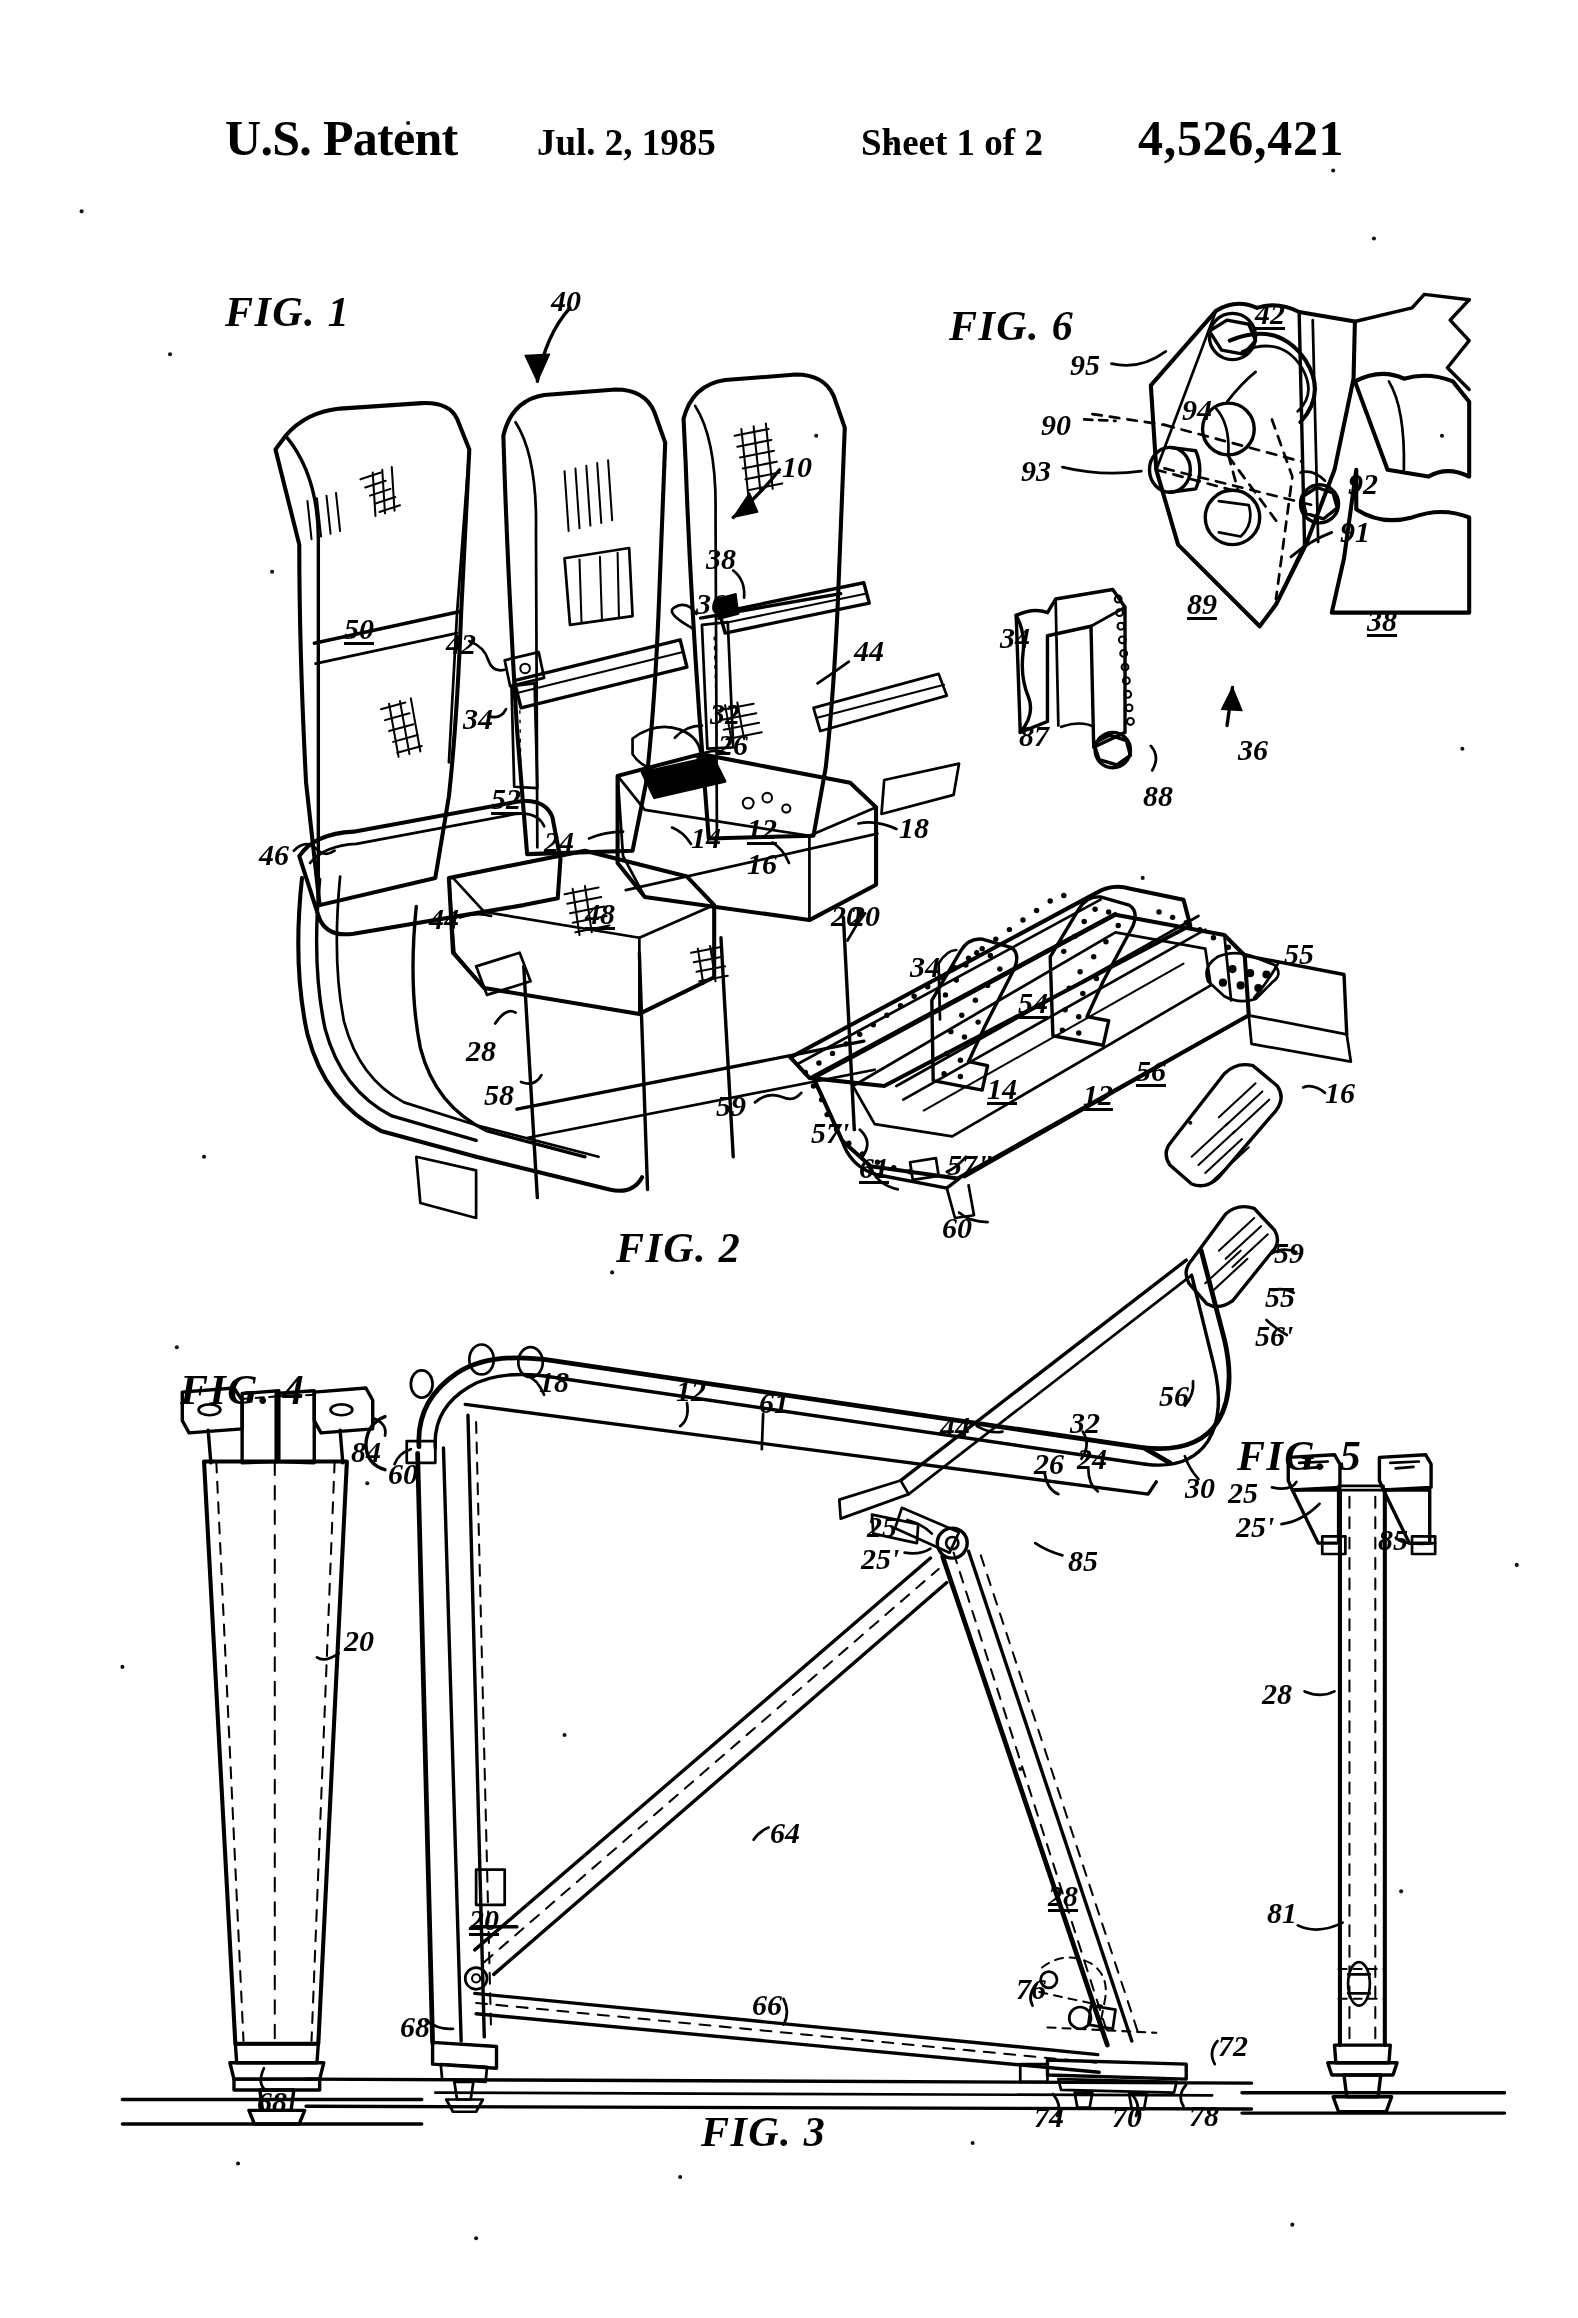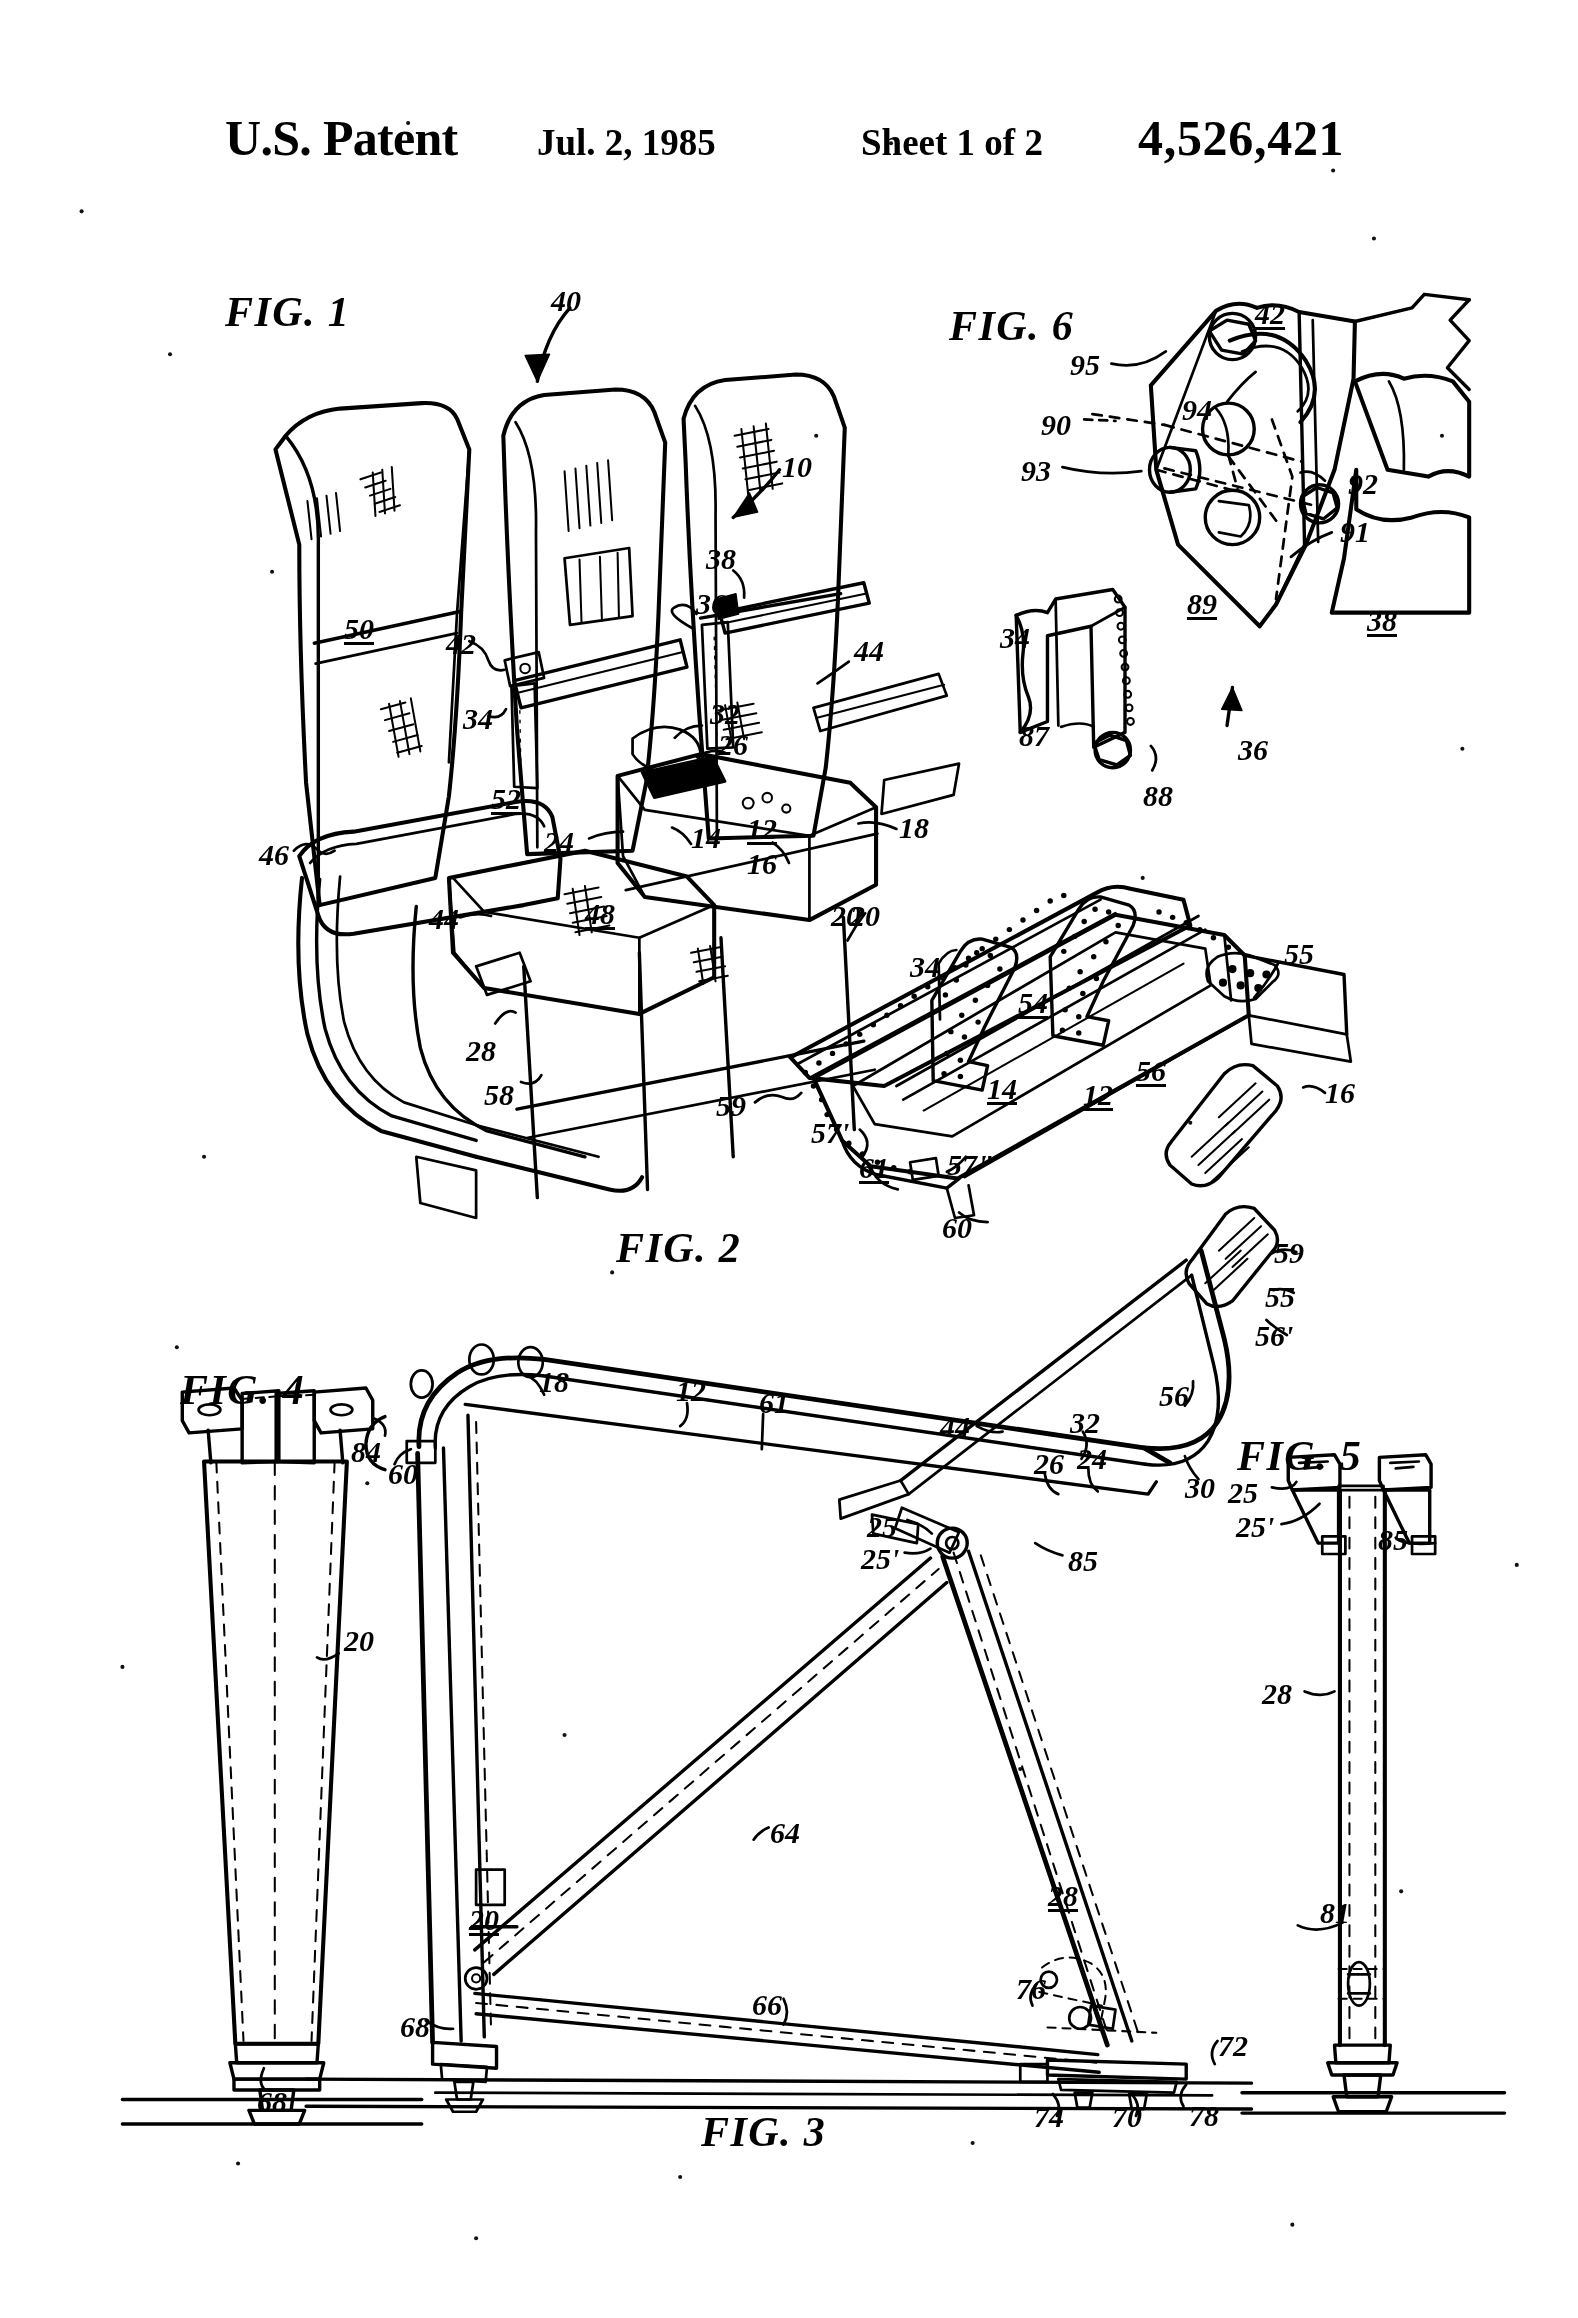--- a/index.html
+++ b/index.html
@@ -697,21 +697,21 @@
       <div class="ref" style="left: 1189px; top: 2101px;">78</div>
       <div class="figlabel" style="left: 180px; top: 1350px;">FIG. 4</div>
       <div class="ref" style="left: 351px; top: 1437px;">84</div>
       <div class="ref" style="left: 344px; top: 1626px;">20</div>
       <div class="ref" style="left: 257px; top: 2087px;">68</div>
       <div class="figlabel" style="left: 1237px; top: 1416px;">FIG. 5</div>
       <div class="ref" style="left: 1228px; top: 1478px;">25</div>
       <div class="ref" style="left: 1236px; top: 1512px;">25'</div>
       <div class="ref" style="left: 1378px; top: 1525px;">85</div>
       <div class="ref" style="left: 1262px; top: 1679px;">28</div>
-      <div class="ref" style="left: 1320px; top: 1898px;">81</div>
+      <div class="ref" style="left: 1267px; top: 1898px;">81</div>
       <div class="figlabel" style="left: 949px; top: 286px;">FIG. 6</div>
       <div class="ref u" style="left: 1255px; top: 299px;">42</div>
       <div class="ref" style="left: 1070px; top: 350px;">95</div>
       <div class="ref" style="left: 1182px; top: 395px;">94</div>
       <div class="ref" style="left: 1041px; top: 410px;">90</div>
       <div class="ref" style="left: 1021px; top: 456px;">93</div>
       <div class="ref" style="left: 1332px; top: 469px; margin-left: 16px;">92</div>
       <div class="ref" style="left: 1340px; top: 517px;">91</div>
       <div class="ref u" style="left: 1187px; top: 589px;">89</div>
       <div class="ref u" style="left: 1367px; top: 606px;">38</div>

